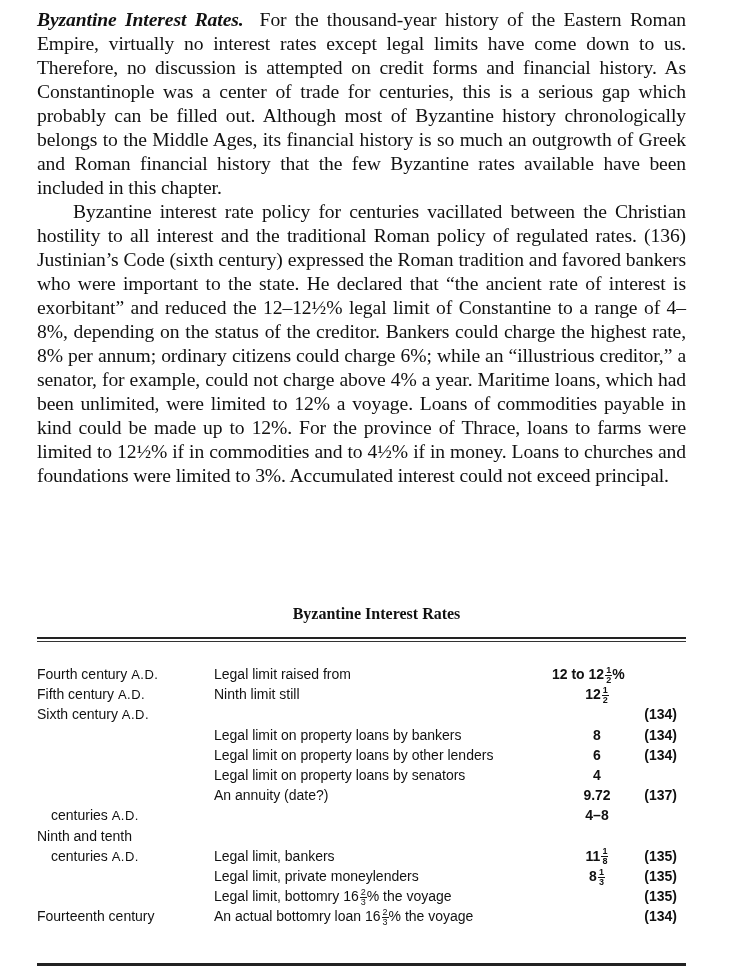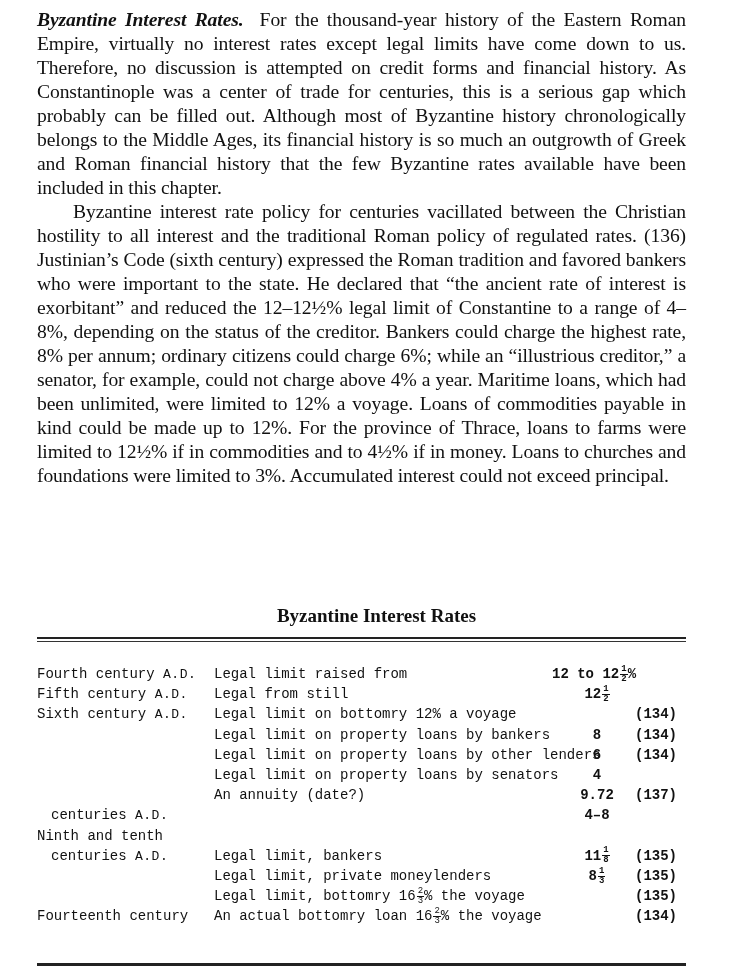--- a/index.html
+++ b/index.html
@@ -8,28 +8,28 @@
     position: absolute; left: 37px; top: 8px; width: 649px;
     font-family: "Liberation Serif", "DejaVu Serif", serif;
     font-size: 19.6px; line-height: 24px; text-align: justify;
     letter-spacing: -0.1px;
   }
   .prose p { margin: 0; }
   .prose p.indent { text-indent: 36px; }
   .run-head { font-weight: bold; font-style: italic; margin-right: 16px; }
   .table-title {
     position: absolute; left: 0; width: 753px; top: 605px; text-align: center;
-    font-family: "Liberation Serif", serif; font-weight: bold; font-size: 19px;
+    font-family: "Liberation Serif", serif; font-weight: bold; font-size: 16px;
   }
   .rule { position: absolute; left: 37px; width: 649px; }
   .rule.top { top: 637px; height: 5px; border-top: 2px solid #222; border-bottom: 1.5px solid #333; box-sizing: border-box; }
   .rule.bottom { top: 963px; height: 3px; background: #222; }
   .tbl {
     position: absolute; left: 37px; top: 664px; width: 649px;
-    font-family: Liberation Mono, monospace; font-size: 14px;
+    font-family: Liberation Sans, sans-serif; font-size: 14px;
   }
   .row { position: relative; height: 20.2px; line-height: 20.2px; white-space: nowrap; }
   .period { position: absolute; left: 0; }
   .period.sub { left: 14px; }
   .desc { position: absolute; left: 177px; }
   .val { position: absolute; left: 520px; width: 80px; text-align: center; font-weight: bold; }
   .val.wide { left: 515px; width: 100px; text-align: left; }
   .ref { position: absolute; right: 9px; font-weight: bold; }
   .sc { font-variant: small-caps; font-size: 13px; letter-spacing: 0.5px; }
   .frac { display: inline-block; vertical-align: middle; font-size: 9px; line-height: 9px; text-align: center; margin-left: 1px; }
@@ -49,27 +49,26 @@
 
 <div class="tbl" id="tbl">
     <div class="row">
       <span class="period">Fourth century <span class="sc">A.D.</span></span>
       <span class="desc">Legal limit raised from</span>
       <span class="val wide">12 to 12<span class="frac"><span class="num">1</span><span class="den">2</span></span>%</span>
       <span class="ref"></span>
     </div>
     <div class="row">
       <span class="period">Fifth century <span class="sc">A.D.</span></span>
-      <span class="desc">Legal from still</span>
+      <span class="desc">Ninth limit still</span>
       <span class="val">12<span class="frac"><span class="num">1</span><span class="den">2</span></span></span>
       <span class="ref"></span>
     </div>
     <div class="row">
       <span class="period">Sixth century <span class="sc">A.D.</span></span>
-      <span class="desc">Legal limit on bottomry 12% a voyage</span>
       <span class="val"></span>
       <span class="ref">(134)</span>
     </div>
     <div class="row">
       <span class="period"></span>
       <span class="desc">Legal limit on property loans by bankers</span>
       <span class="val">8</span>
       <span class="ref">(134)</span>
     </div>
     <div class="row">

